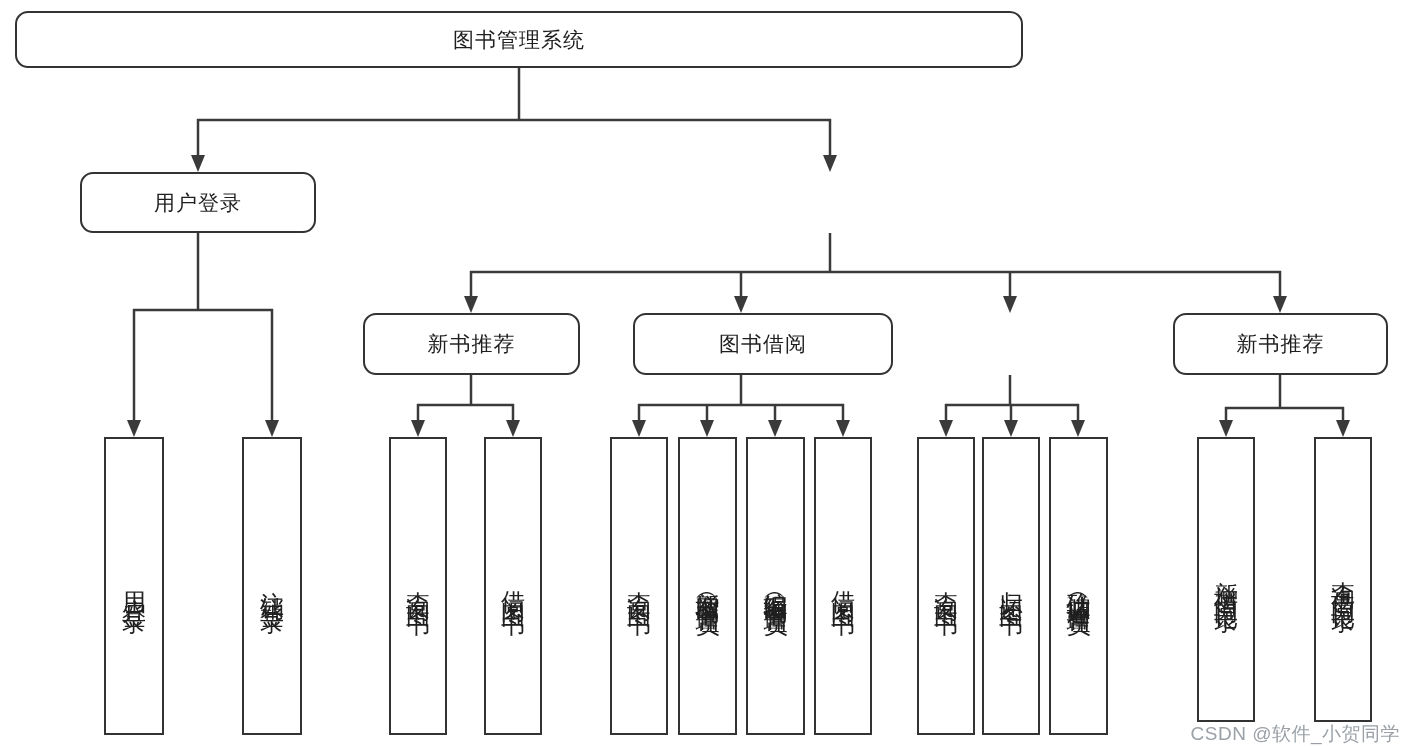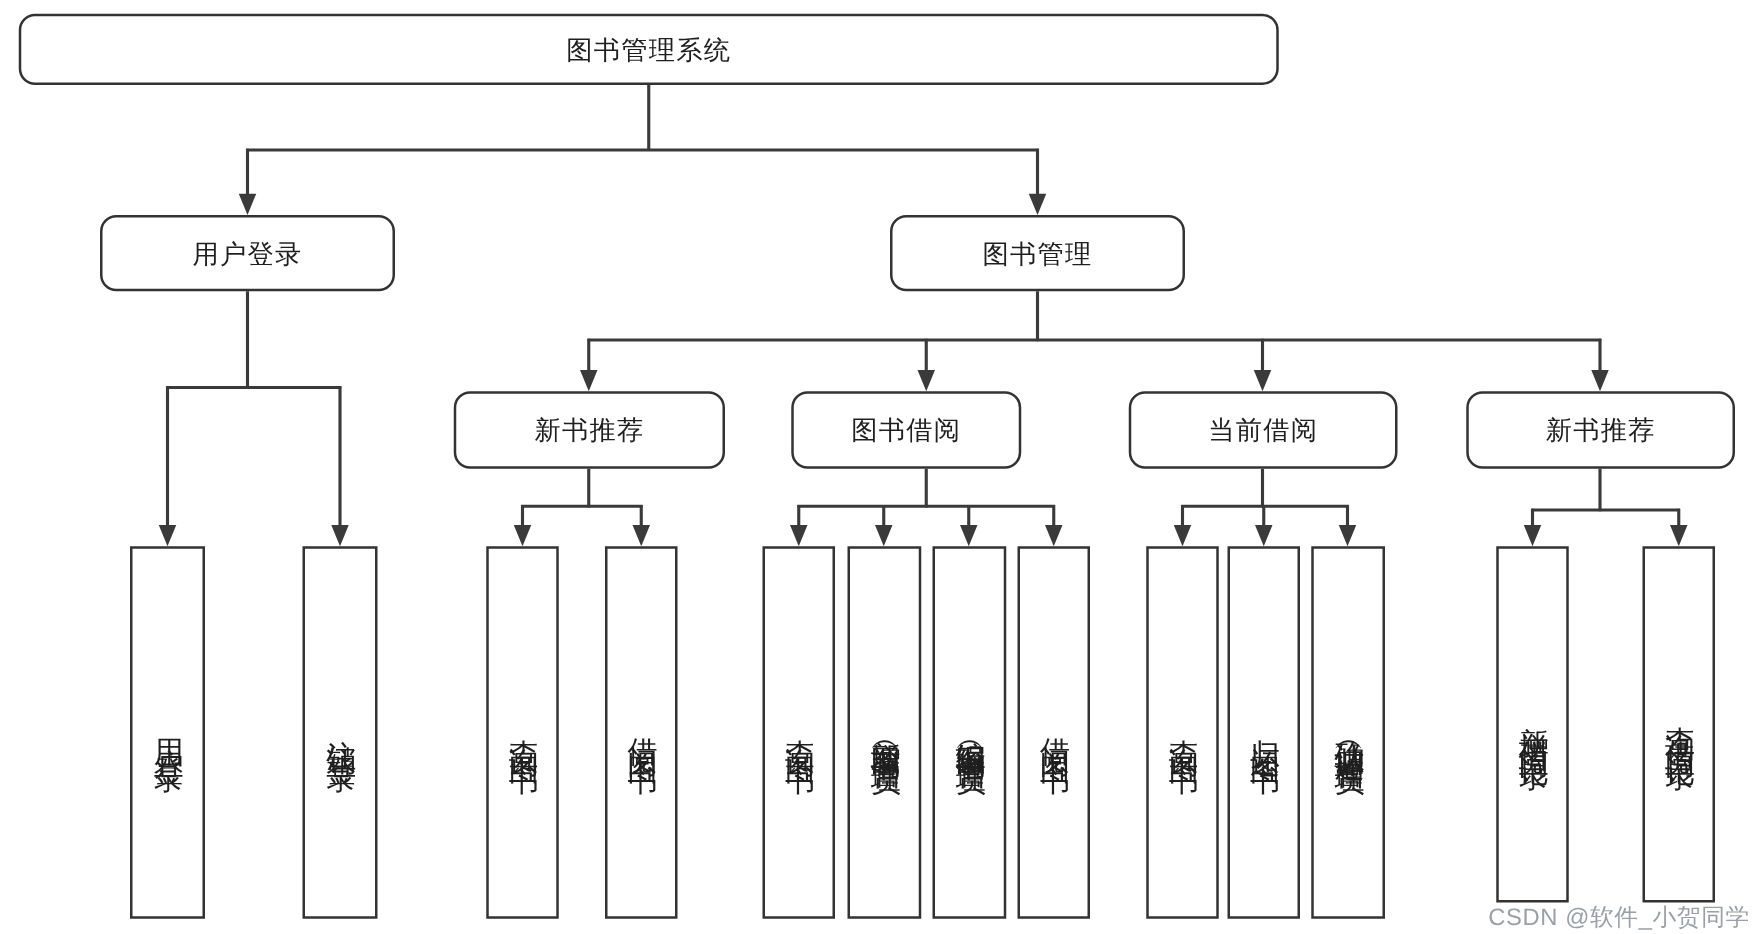--- a/index.html
+++ b/index.html
@@ -134,32 +134,26 @@
     </g>
   </svg>
 
   <div class="node h-box" style="left:15px; top:11px; width:1008px; height:57px;">
     <span>图书管理系统</span>
   </div>
 
   <div class="node h-box" style="left:80px; top:172px; width:236px; height:61px;">
     <span>用户登录</span>
   </div>
-  <div class="node h-box" style="left:712px; top:172px; width:236px; height:61px;">
-    <span>图书管理</span>
-  </div>
 
   <div class="node h-box" style="left:363px; top:313px; width:217px; height:62px;font-family:Liberation Mono, monospace;">
     <span>新书推荐</span>
   </div>
-  <div class="node h-box" style="left:633px; top:313px; width:184px; height:62px;">
+  <div class="node h-box" style="left:633px; top:313px; width:260px; height:62px;">
     <span>图书借阅</span>
-  </div>
-  <div class="node h-box" style="left:903px; top:313px; width:215px; height:62px;">
-    <span>当前借阅</span>
   </div>
   <div class="node h-box" style="left:1173px; top:313px; width:215px; height:62px;">
     <span>新书推荐</span>
   </div>
 
   <div class="node leaf" style="left:104px; top:437px; width:60px; height:298px;">
     <span>用户登录</span>
   </div>
   <div class="node leaf" style="left:242px; top:437px; width:60px; height:298px;">
     <span>注销登录</span>

